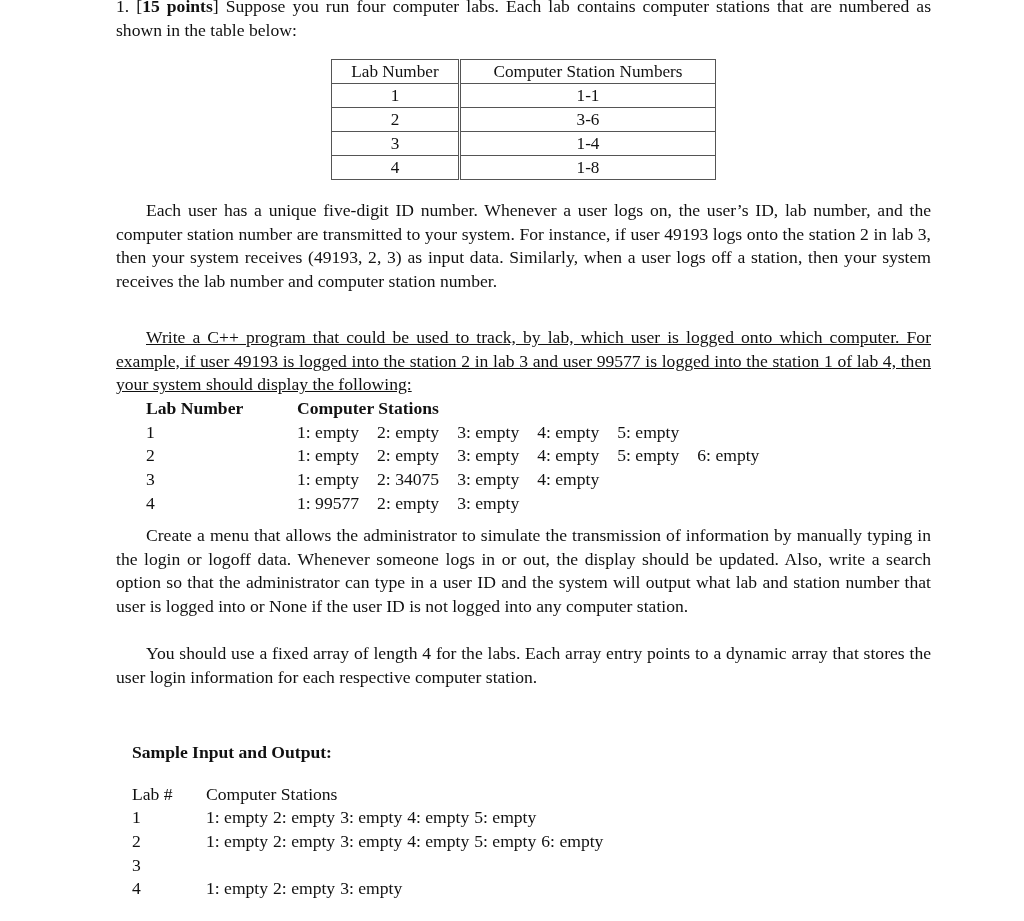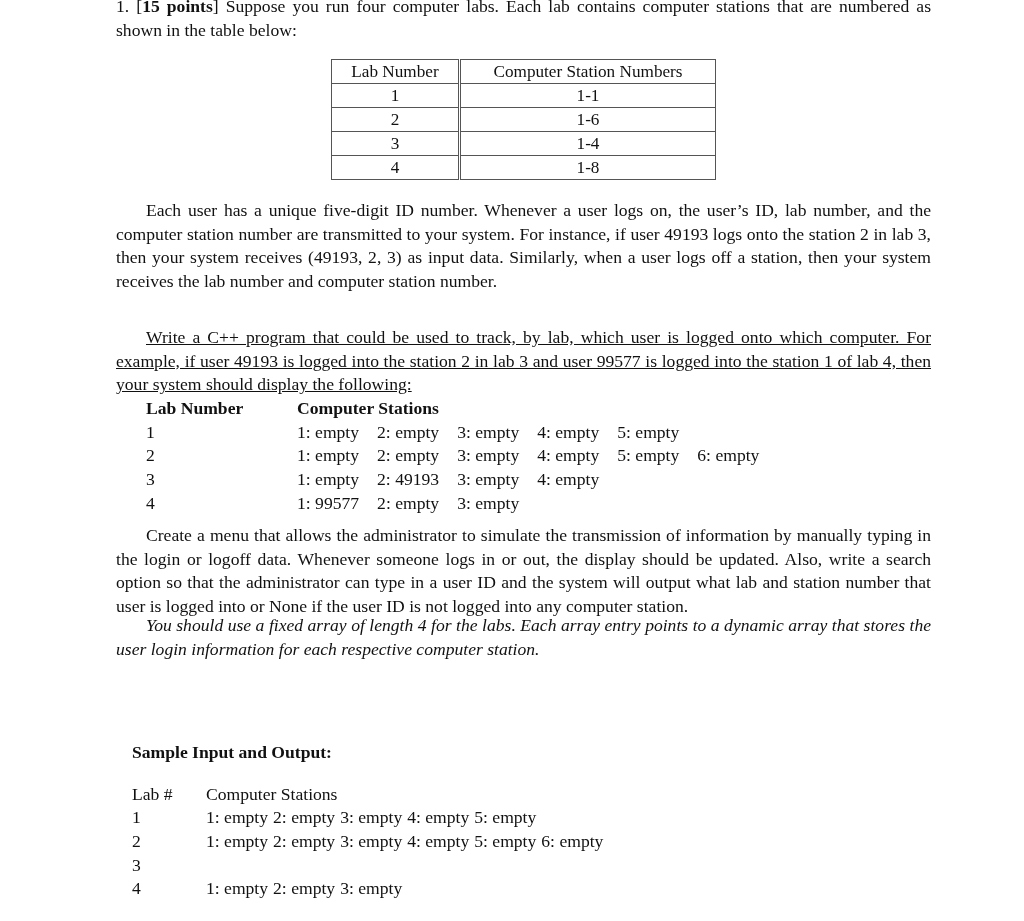--- a/index.html
+++ b/index.html
@@ -103,21 +103,21 @@
         <tr>
       <th class="c1">Lab Number</th>
       <th class="c2">Computer Station Numbers</th>
     </tr>
     <tr>
       <td class="c1">1</td>
       <td class="c2">1-1</td>
     </tr>
     <tr>
       <td class="c1">2</td>
-      <td class="c2">1-6</td>
+      <td class="c2">3-6</td>
     </tr>
     <tr>
       <td class="c1">3</td>
       <td class="c2">1-4</td>
     </tr>
     <tr>
       <td class="c1">4</td>
       <td class="c2">1-8</td>
     </tr>
   </tbody>
@@ -151,38 +151,38 @@
       <span>3: empty</span>
       <span>4: empty</span>
       <span>5: empty</span>
       <span>6: empty</span>
     </div>
   </div>
   <div class="row">
     <div class="lab-col">3</div>
     <div class="st-col">
       <span>1: empty</span>
-      <span>2: 49193</span>
+      <span>2: 34075</span>
       <span>3: empty</span>
       <span>4: empty</span>
     </div>
   </div>
   <div class="row">
     <div class="lab-col">4</div>
     <div class="st-col">
       <span>1: 99577</span>
       <span>2: empty</span>
       <span>3: empty</span>
     </div>
   </div>
 </div>
 
 <p class="indent" style="position:absolute; left:116px; top:524px; width:815px;">Create a menu that allows the administrator to simulate the transmission of information by manually typing in the login or logoff data. Whenever someone logs in or out, the display should be updated. Also, write a search option so that the administrator can type in a user ID and the system will output what lab and station number that user is logged into or None if the user ID is not logged into any computer station.</p>
 
-<p class="indent" style="position:absolute; left:116px; top:614px; width:815px;font-style:italic;">You should use a fixed array of length 4 for the labs. Each array entry points to a dynamic array that stores the user login information for each respective computer station.</p>
+<p class="indent" style="position:absolute; left:116px; top:642px; width:815px;">You should use a fixed array of length 4 for the labs. Each array entry points to a dynamic array that stores the user login information for each respective computer station.</p>
 
 <div class="sample" style="top:741px;">
   <div class="title">Sample Input and Output:</div>
   <div style="height:18px;"></div>
   <div class="row">
     <div class="lab-col">Lab #</div>
     <div class="st-col">Computer Stations</div>
   </div>
   <div class="row">
     <div class="lab-col">1</div>

